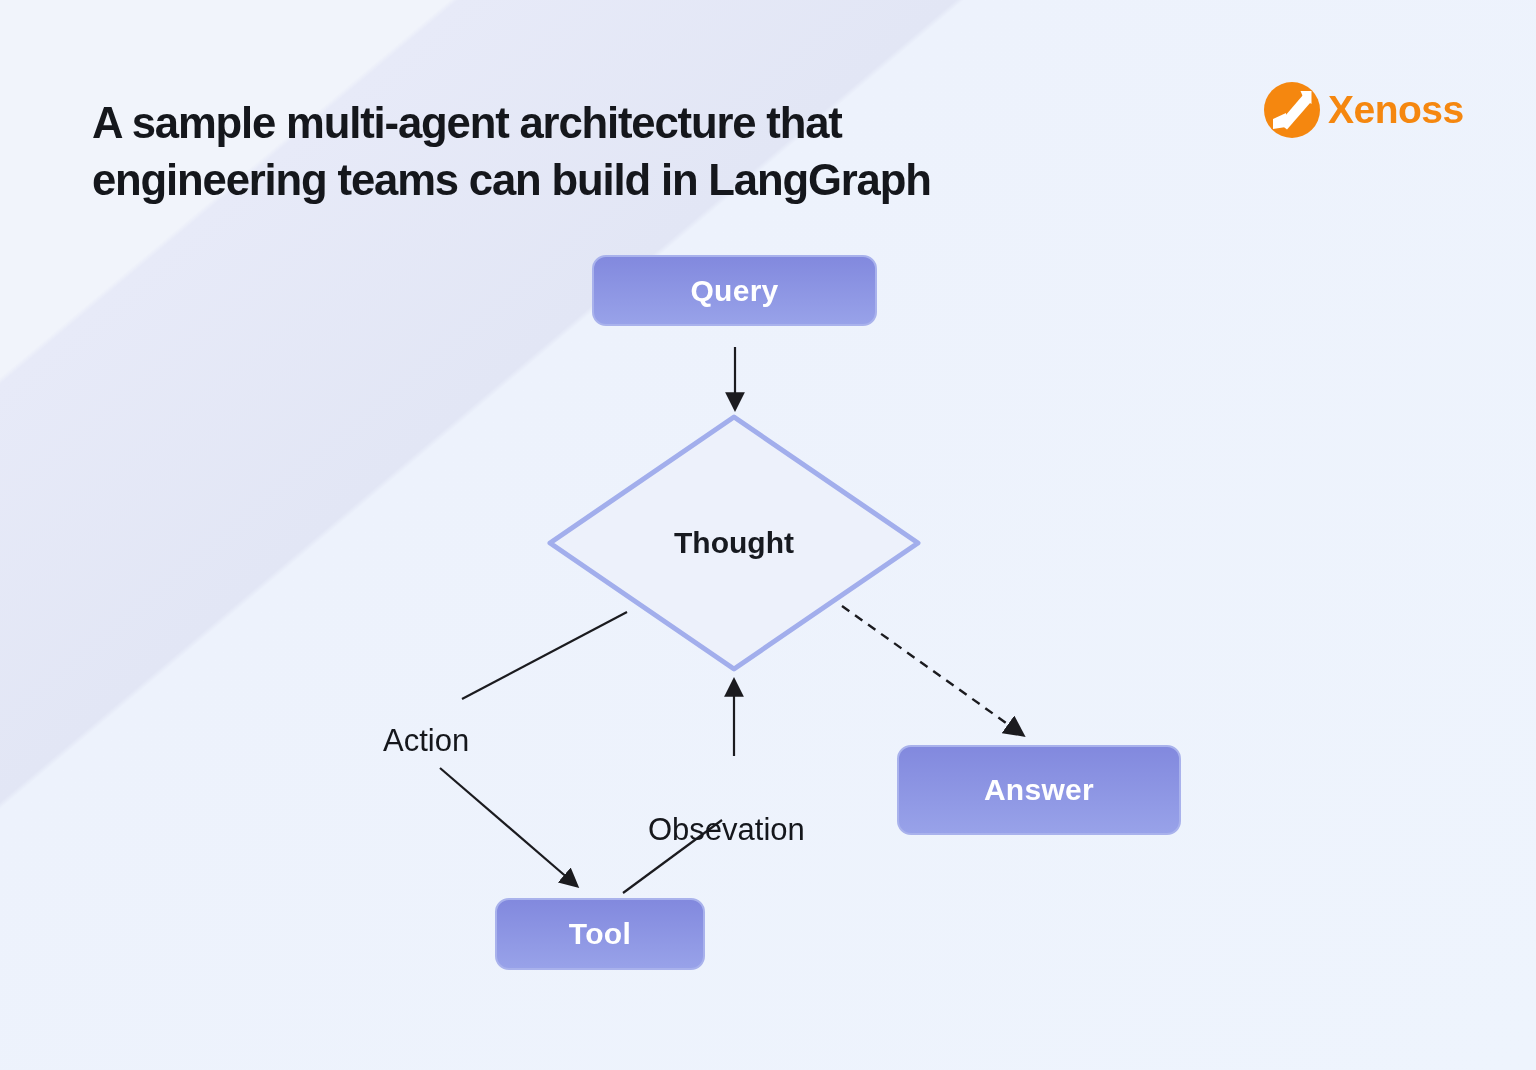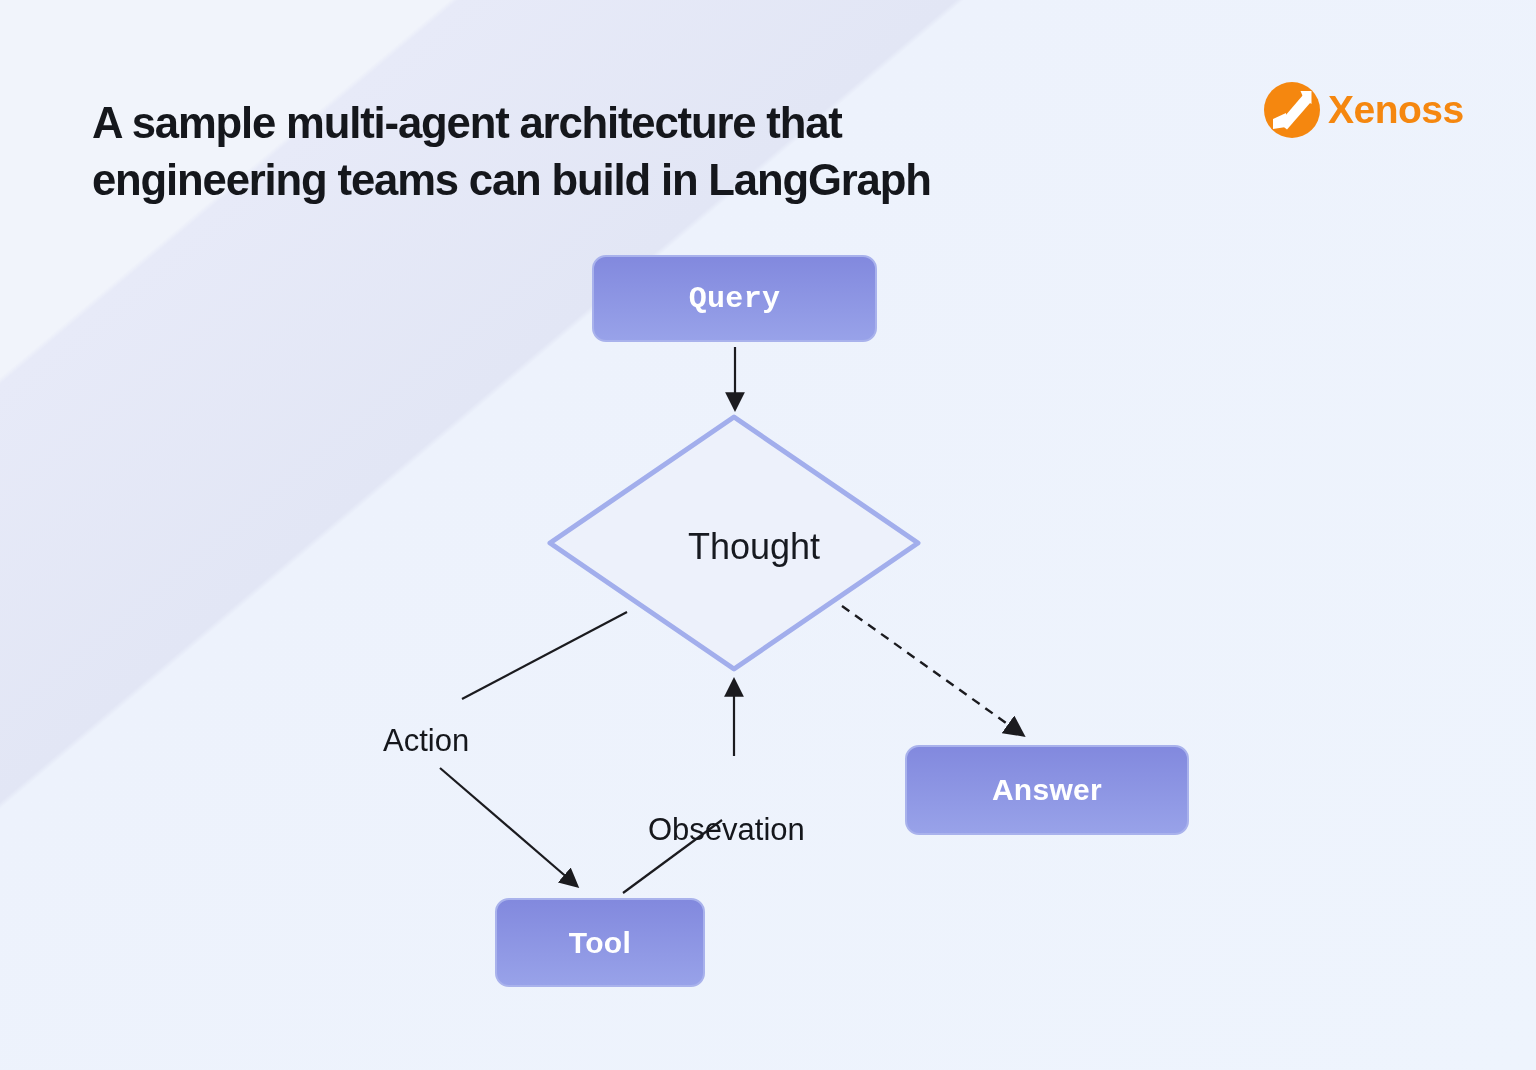--- a/index.html
+++ b/index.html
@@ -20,26 +20,26 @@
   .logo-icon{width:56px;height:56px;display:block;}
   .logo-text{font-size:39px;font-weight:800;color:#f5870f;letter-spacing:-.5px;text-align:center;}
   .connectors{position:absolute;left:0;top:0;width:1536px;height:1070px;}
   .node{
     position:absolute;display:flex;align-items:center;justify-content:center;
     border-radius:14px;border:2px solid #a9b2ec;
     background:linear-gradient(180deg,#8289de,#98a2e9);
     color:#ffffff;font-size:30px;font-weight:700;letter-spacing:.3px;
     box-sizing:border-box;
   }
-  .node-query{left:592px;top:255px;width:285px;height:87px;font-family:Liberation Mono, monospace;}
-  .node-answer{left:897px;top:745px;width:284px;height:90px;margin-left:8px;}
-  .node-tool{left:495px;top:898px;width:210px;height:89px;}
+  .node-query{left:592px;top:255px;width:285px;height:71px;}
+  .node-answer{left:897px;top:745px;width:284px;height:90px;}
+  .node-tool{left:495px;top:898px;width:210px;height:72px;}
   .diamond-label{
-    position:absolute;left:654px;top:526px;width:200px;text-align:center;
-    font-size:36px;font-weight:400;color:#171a20;
+    position:absolute;left:634px;top:526px;width:200px;text-align:center;
+    font-size:30px;font-weight:700;color:#171a20;
   }
   .edge-label{position:absolute;font-size:31px;font-weight:400;color:#15171c;}
   .label-action{left:383px;top:723px;}
   .label-obsevation{left:648px;top:812px;}
 </style>
 </head>
 <body>
 
 <div class="slide">
 

